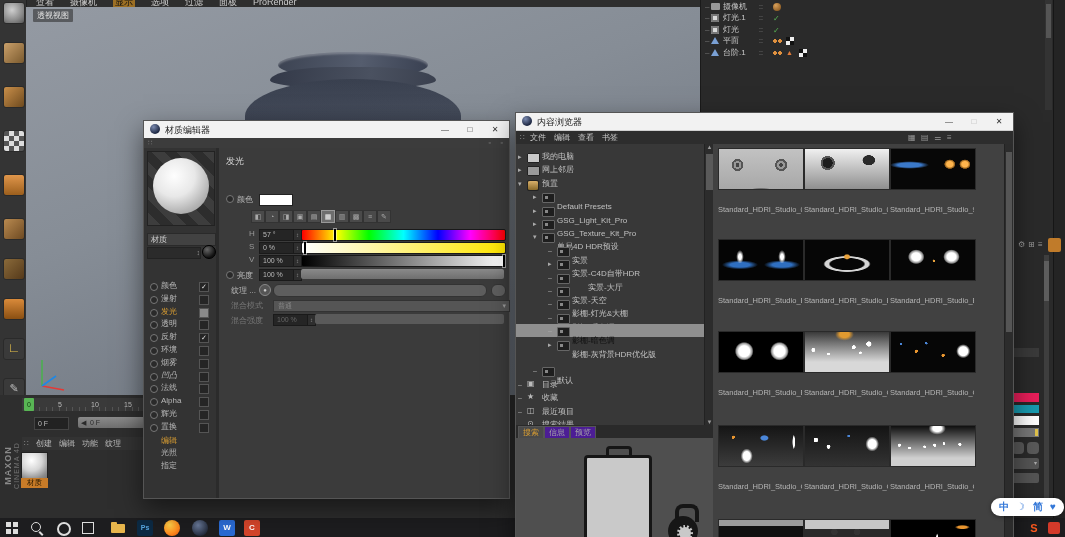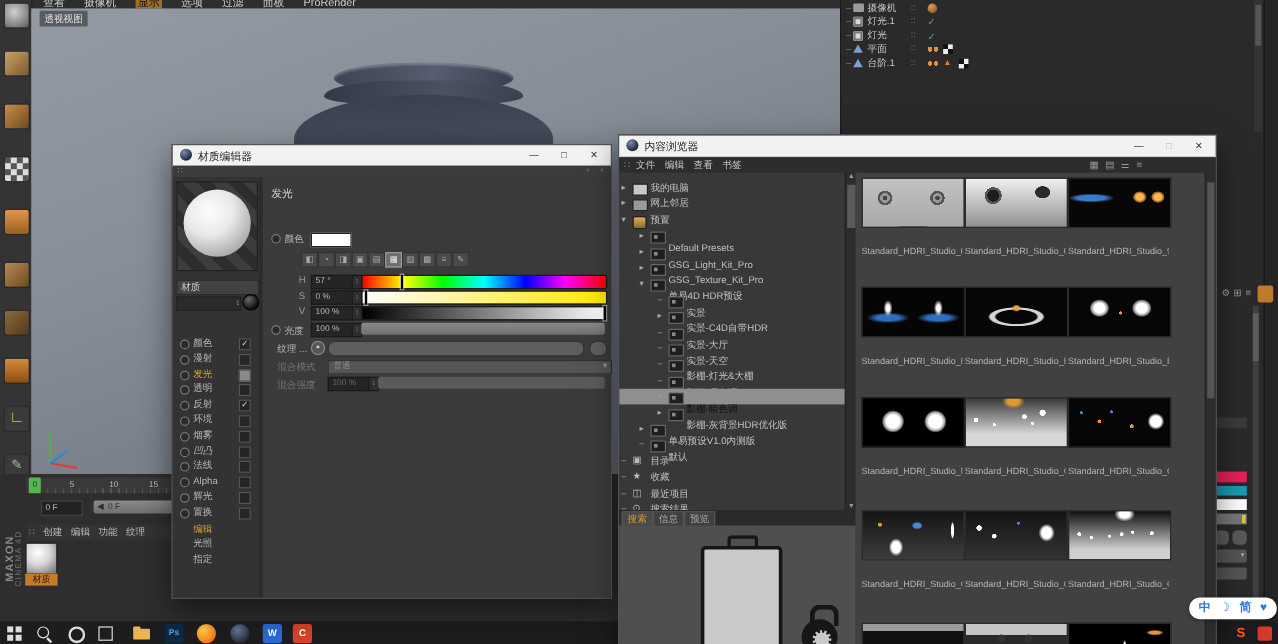--- a/index.html
+++ b/index.html
@@ -196,21 +196,21 @@
 .ti-computer{width:11px;height:8px;background:#c9c9c9;border:1px solid #222;border-radius:1px}
 .ti-network{width:11px;height:8px;background:#9a9a9a;border:1px solid #222;border-radius:1px}
 .ti-presets{width:10px;height:9px;background:linear-gradient(#d9b06a,#8a6a2a);border:1px solid #222;border-radius:3px/2px}
 .ti-folder{width:11px;height:8px;background:#1e1e1e;border:1px solid #666;border-radius:1px;position:relative}
 .ti-folder::after{content:"";position:absolute;left:2px;top:2px;width:3px;height:3px;background:#888}
 .ti-glyph{color:#bbb;font-size:8px;line-height:8px}
 #cb-tree-scroll{position:absolute;left:188px;top:31px;width:9px;height:281px;background:#2c2c2c;border-left:1px solid #222}
 #cb-tree-scroll .thumb{position:absolute;left:1px;top:10px;width:7px;height:36px;background:#5a5a5a}
 #cb-tree-scroll .sarr{position:absolute;left:0;width:9px;font-size:6px;color:#999;text-align:center}
 #cb-tabs{position:absolute;left:0;top:312px;width:197px;height:13px;background:#2a2a2a}
-.cb-tab{position:absolute;top:1px;width:24px;height:12px;background:#404040;border:1px solid #555;
+.cb-tab{position:absolute;top:1px;width:24px;height:12px;background:#4c1d95;border:1px solid #555;
   font-size:8px;text-align:center;line-height:11px;color:#aaa}
 .cb-tab.on{background:#4a4a4a;color:var(--accent-orange)}
 #cb-info{position:absolute;left:0;top:325px;width:197px;height:100px;background:#4f4f4f}
 #bc-handle{position:absolute;left:90px;top:8px;width:20px;height:10px;border:3px solid #161616;border-bottom:none;border-radius:4px 4px 0 0}
 #bc-body{position:absolute;left:68px;top:17px;width:62px;height:80px;background:#c9c9c9;border:3px solid #161616;border-radius:4px}
 #bc-shackle{position:absolute;left:88px;top:46px;width:16px;height:14px;border:4px solid #161616;border-bottom:none;border-radius:8px 8px 0 0}
 #bc-lock{position:absolute;left:81px;top:58px;width:30px;height:30px;background:#161616;border-radius:50%}
 #bc-dial{position:absolute;left:9px;top:9px;width:12px;height:12px;background:#c9c9c9;border-radius:50%;border:2px dotted #161616}
 #cb-thumbs{position:absolute;left:197px;top:31px;right:8px;bottom:0;background:#414141;overflow:hidden}
 .thumb-img{position:absolute;width:84px;height:40px;border:1px solid #2a2a2a}
@@ -625,21 +625,21 @@
           <div class="tree-label" style="left: 56px;">实景</div>
         </div>
         <div class="tree-row" style="top: 113.2px;">
           <div class="tree-exp" style="left: 32px;">▸</div>
           <div class="tree-ic ti-folder" style="left: 41px;"></div>
           <div class="tree-label" style="left: 56px;">实景-C4D自带HDR</div>
         </div>
         <div class="tree-row" style="top: 126.6px;">
           <div class="tree-exp" style="left: 32px;">–</div>
           <div class="tree-ic ti-folder" style="left: 41px;"></div>
-          <div class="tree-label" style="left: 56px;">实景-大厅</div>
+          <div class="tree-label" style="left: 72px;">实景-大厅</div>
         </div>
         <div class="tree-row" style="top: 140px;">
           <div class="tree-exp" style="left: 32px;">–</div>
           <div class="tree-ic ti-folder" style="left: 41px;"></div>
           <div class="tree-label" style="left: 56px;">实景-天空</div>
         </div>
         <div class="tree-row" style="top: 153.4px;">
           <div class="tree-exp" style="left: 32px;">–</div>
           <div class="tree-ic ti-folder" style="left: 41px;"></div>
           <div class="tree-label" style="left: 56px;">影棚-灯光&amp;大棚</div>
@@ -651,25 +651,20 @@
         </div>
         <div class="tree-row sel" style="top: 180.2px;">
           <div class="tree-exp" style="left: 32px;">–</div>
           <div class="tree-ic ti-folder" style="left: 41px;"></div>
           <div class="tree-label" style="left: 56px;">影棚-暗色调</div>
         </div>
         <div class="tree-row" style="top: 193.6px;">
           <div class="tree-exp" style="left: 32px;">▸</div>
           <div class="tree-ic ti-folder" style="left: 41px;"></div>
           <div class="tree-label" style="left: 56px;">影棚-灰背景HDR优化版</div>
-        </div>
-        <div class="tree-row" style="top: 207px;">
-          <div class="tree-exp" style="left: 17px;">▸</div>
-          <div class="tree-ic ti-folder" style="left: 26px;"></div>
-          <div class="tree-label" style="left: 41px;">单易预设V1.0内测版</div>
         </div>
         <div class="tree-row" style="top: 220.4px;">
           <div class="tree-exp" style="left: 17px;">–</div>
           <div class="tree-ic ti-folder" style="left: 26px;"></div>
           <div class="tree-label" style="left: 41px;">默认</div>
         </div>
         <div class="tree-row" style="top: 233.8px;">
           <div class="tree-exp" style="left: 2px;">–</div>
           <div class="tree-ic ti-glyph" style="left: 11px; top: 2px;">▣</div>
           <div class="tree-label" style="left: 26px;">目录</div>

